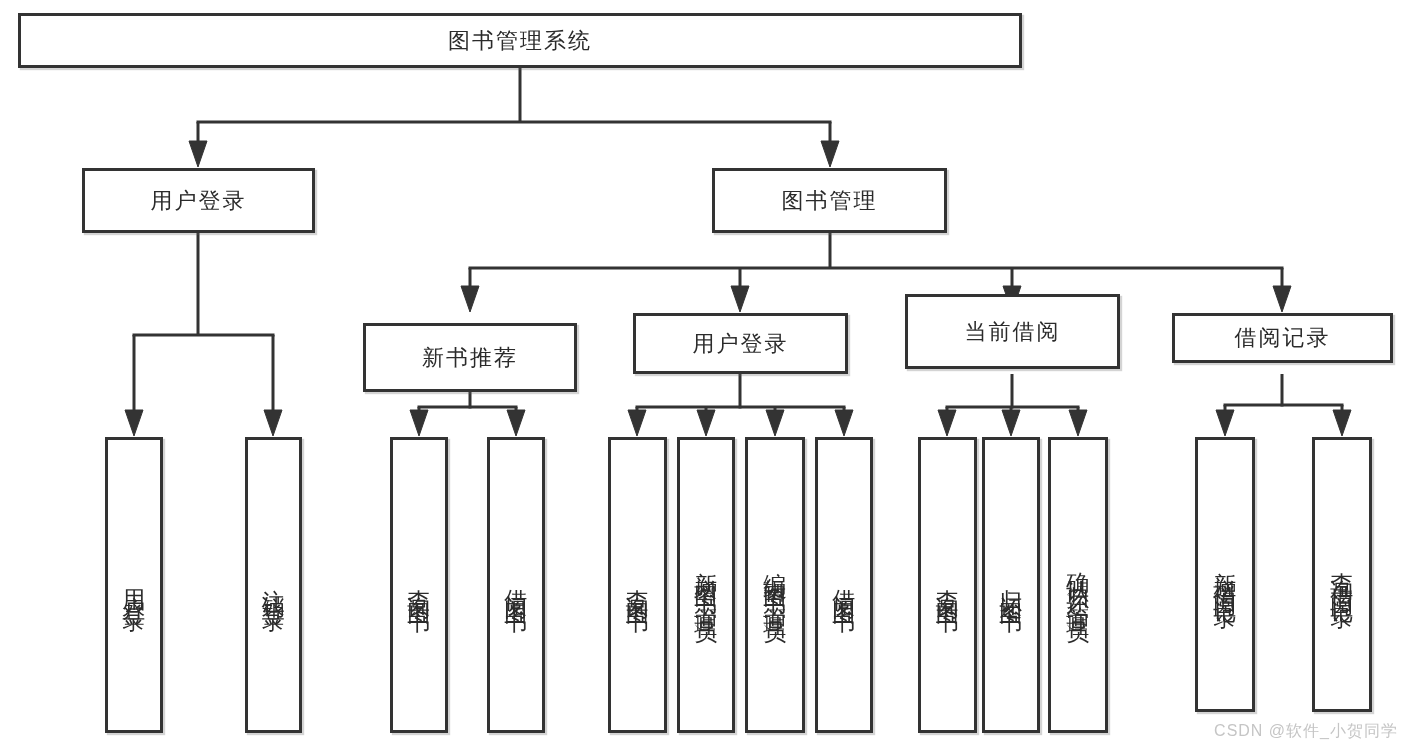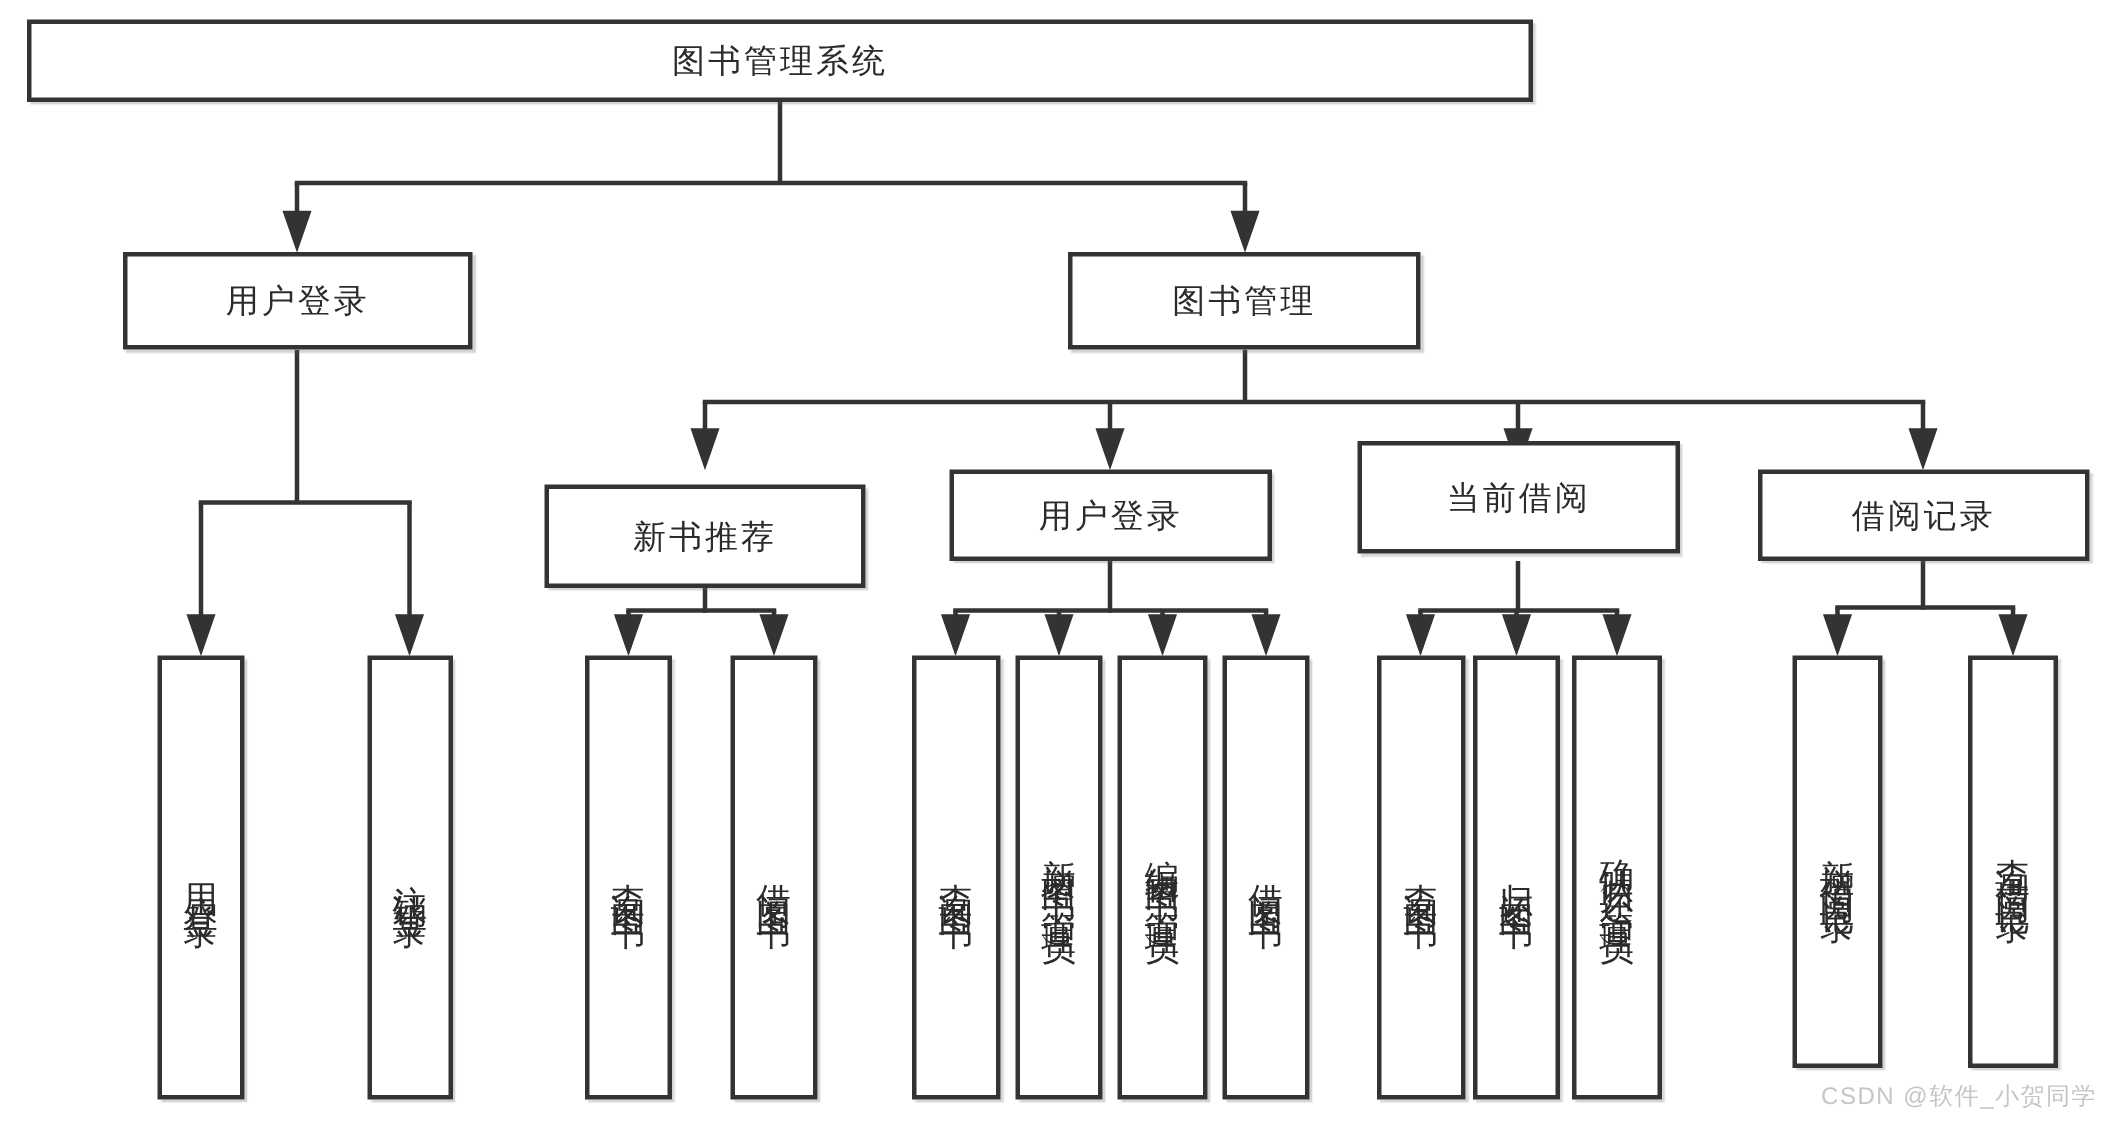--- a/index.html
+++ b/index.html
@@ -146,21 +146,21 @@
 
   <div class="box" style="left:363px; top:323px; width:214px; height:69px;">
     <span class="hlabel">新书推荐</span>
   </div>
   <div class="box" style="left:633px; top:313px; width:215px; height:61px;">
     <span class="hlabel">用户登录</span>
   </div>
   <div class="box" style="left:905px; top:294px; width:215px; height:75px;">
     <span class="hlabel">当前借阅</span>
   </div>
-  <div class="box" style="left:1172px; top:313px; width:221px; height:61px;">
+  <div class="box" style="left:1172px; top:313px; width:221px; height:50px;">
     <span class="hlabel">借阅记录</span>
   </div>
 
   <div class="box" style="left:105px; top:437px; width:58px; height:296px;">
     <span class="vlabel">用户登录</span>
   </div>
   <div class="box" style="left:245px; top:437px; width:57px; height:296px;">
     <span class="vlabel">注销登录</span>
   </div>
 

